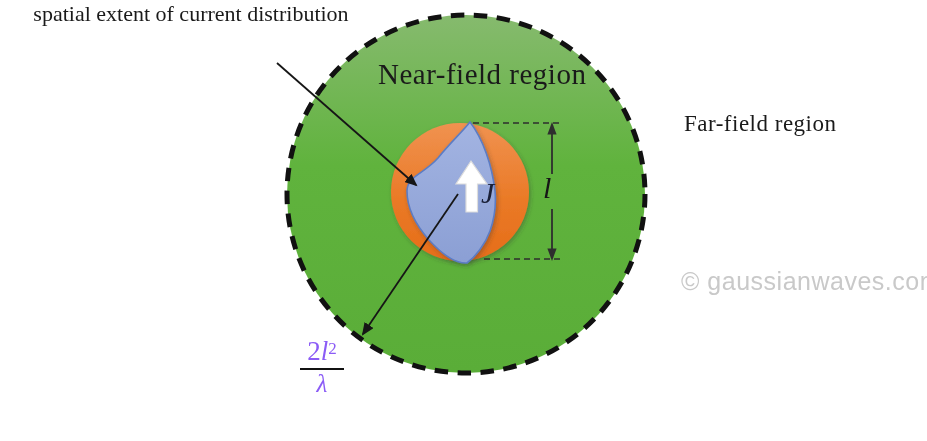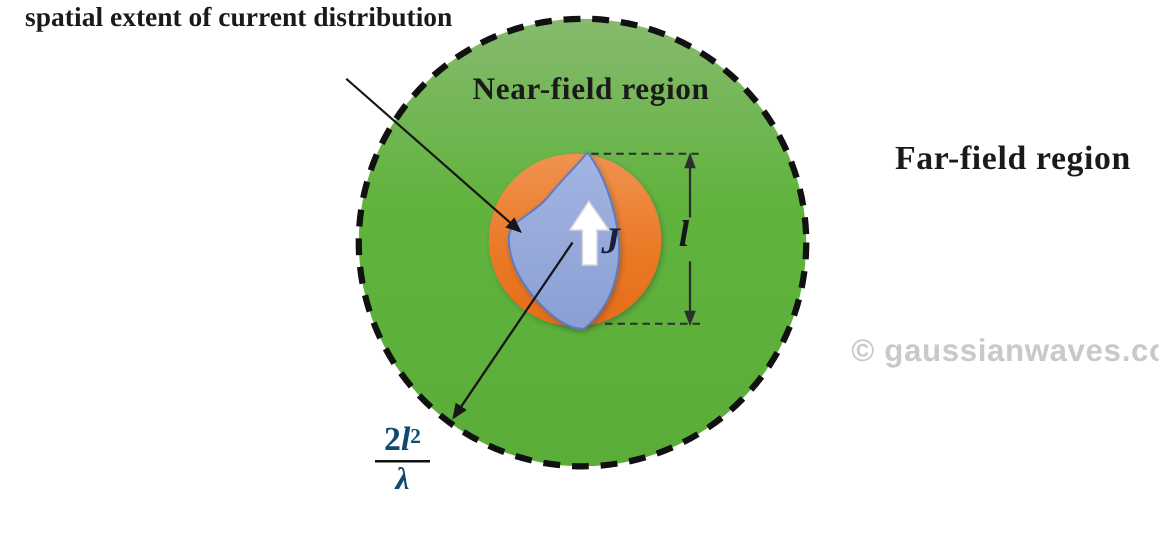--- a/index.html
+++ b/index.html
@@ -4,42 +4,41 @@
 <style>
   html, body { margin: 0; padding: 0; background: #ffffff; }
   .stage {
     position: relative;
     width: 927px;
     height: 441px;
     background: #ffffff;
     overflow: hidden;
     font-family: "Liberation Serif", serif;
     color: #1a1a1a;
-    font-weight: bold;
   }
   .stage svg { position: absolute; left: 0; top: 0; }
   .lbl { position: absolute; white-space: nowrap; }
   .annotation {
     left: 4px; top: 3px; width: 382px;
     font-size: 22px; line-height: 1.28; text-align: center;
     white-space: normal;
   }
-  .near-field  { left: 378px; top: 58px;  font-size: 25px; letter-spacing: .5px; }
-  .far-field   { left: 716px; top: 111px; font-size: 27px; letter-spacing: .5px; }
+  .near-field  { left: 378px; top: 58px;  font-size: 29px; letter-spacing: .5px; }
+  .far-field   { left: 684px; top: 111px; font-size: 23px; letter-spacing: .5px; }
   .j-label     { left: 481px; top: 176px; font-size: 30px; font-style: italic; color: #1a2038; }
   .l-label     { left: 543px; top: 171px; font-size: 30px; font-style: italic; color: #161616; }
   .ffd-label   { left: 233px; top: 410px; font-size: 23px; letter-spacing: .3px; }
   .watermark   {
     left: 681px; top: 267px;
     font-family: "Liberation Sans", sans-serif;
     font-size: 25px; color: #c9c9c9; letter-spacing: .5px;
   }
   .formula {
     position: absolute; left: 293px; top: 337px; width: 58px;
-    text-align: center; color: #0c4a6e;
+    text-align: center; color: #8b5cf6;
   }
   .frac-num { font-size: 27px; line-height: 1.05; }
   .frac-num .var, .frac-den .var { font-style: italic; }
   .frac-num sup { font-size: 17px; vertical-align: 6px; }
   .frac-bar { width: 44px; margin: 3px auto 1px; border-top: 2.5px solid #111; height: 0; }
   .frac-den { font-size: 25px; line-height: 1.05; }
 </style>
 </head>
 <body>
 

